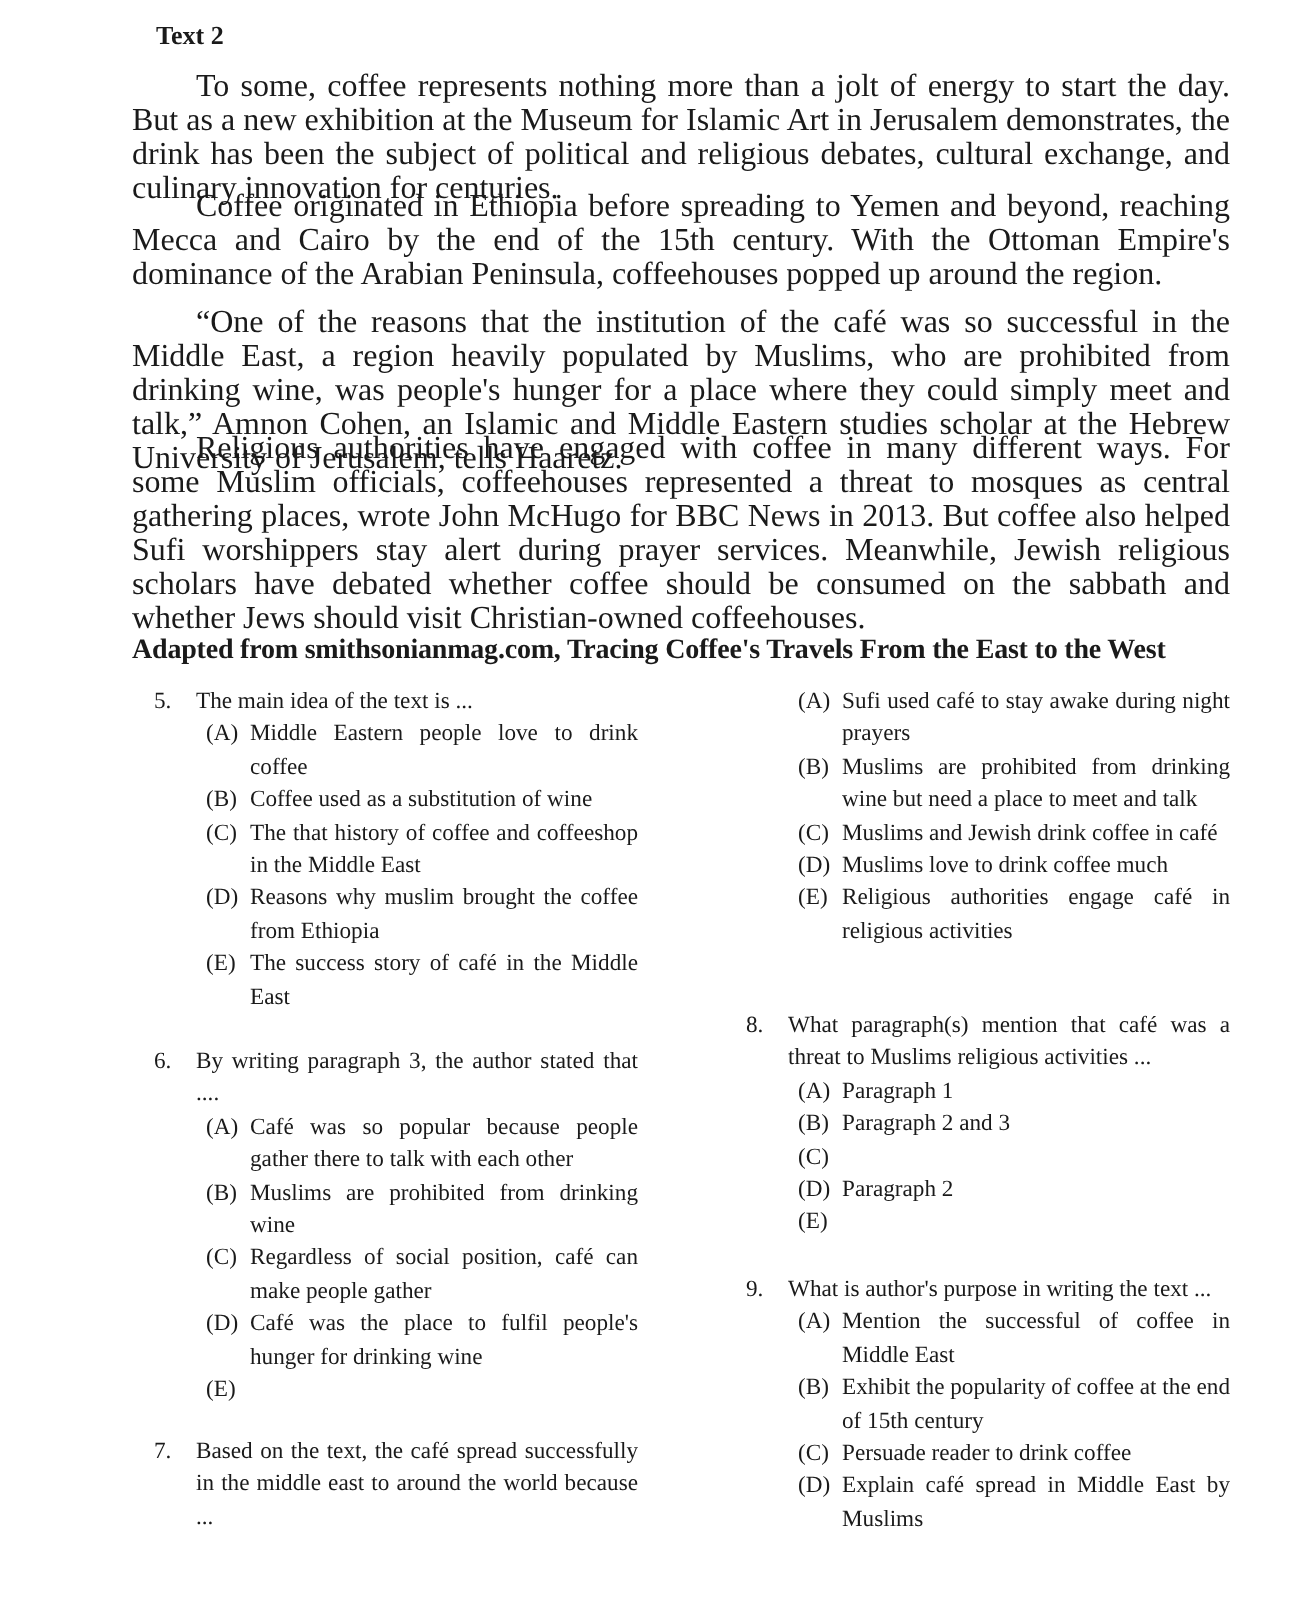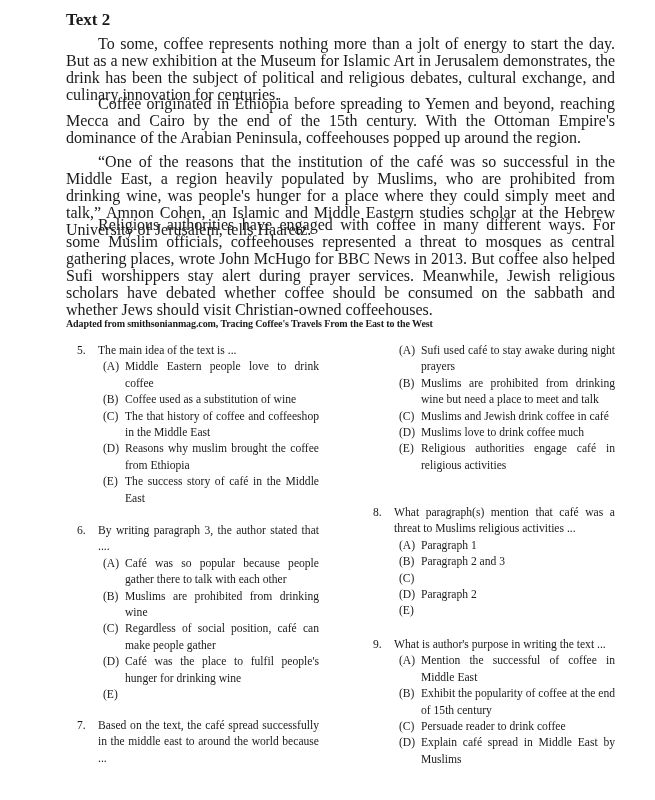--- a/index.html
+++ b/index.html
@@ -3,31 +3,31 @@
 <meta charset="utf-8">
 <style>
   html, body { margin: 0; padding: 0; background: #ffffff; }
   body {
     width: 655px; height: 800px; overflow: hidden;
     font-family: "Liberation Serif", "DejaVu Serif", serif;
     color: #1a1a1a;
     position: relative;
   }
   .page { position: absolute; left: 66px; top: 0; width: 549px; }
-  .title { position: absolute; top: 10px; left: 0; font-weight: bold; font-size: 17px; }
+  .title { position: absolute; top: 10px; left: 12px; font-weight: bold; font-size: 13px; }
   .para {
     position: absolute; left: 0; width: 549px;
     font-size: 16px; line-height: 17px; text-align: justify;
     text-indent: 32px; margin: 0;
   }
   #p1 { top: 35px; }
   #p2 { top: 95px; }
   #p3 { top: 153px; }
   #p4 { top: 216px; }
-  .source { position: absolute; top: 318px; left: 0; font-size: 10px; font-weight: bold; letter-spacing: -0.1px; }
+  .source { position: absolute; top: 318px; left: 0; font-size: 14px; font-weight: bold; letter-spacing: -0.1px; }
 
   .q { position: absolute; font-size: 11.6px; line-height: 16.4px; }
   .q .num { position: absolute; left: 0; top: 0; }
   .q .stem { margin-left: 21px; text-align: justify; }
   .q .opts { margin-left: 26px; margin-top: 0; }
   .opt { display: flex; }
   .opt .letter { width: 22px; flex: 0 0 22px; }
   .opt .otext { flex: 1; text-align: justify; }
   .col-left { left: 77px; width: 242px; }
   .col-right { left: 373px; width: 242px; }

